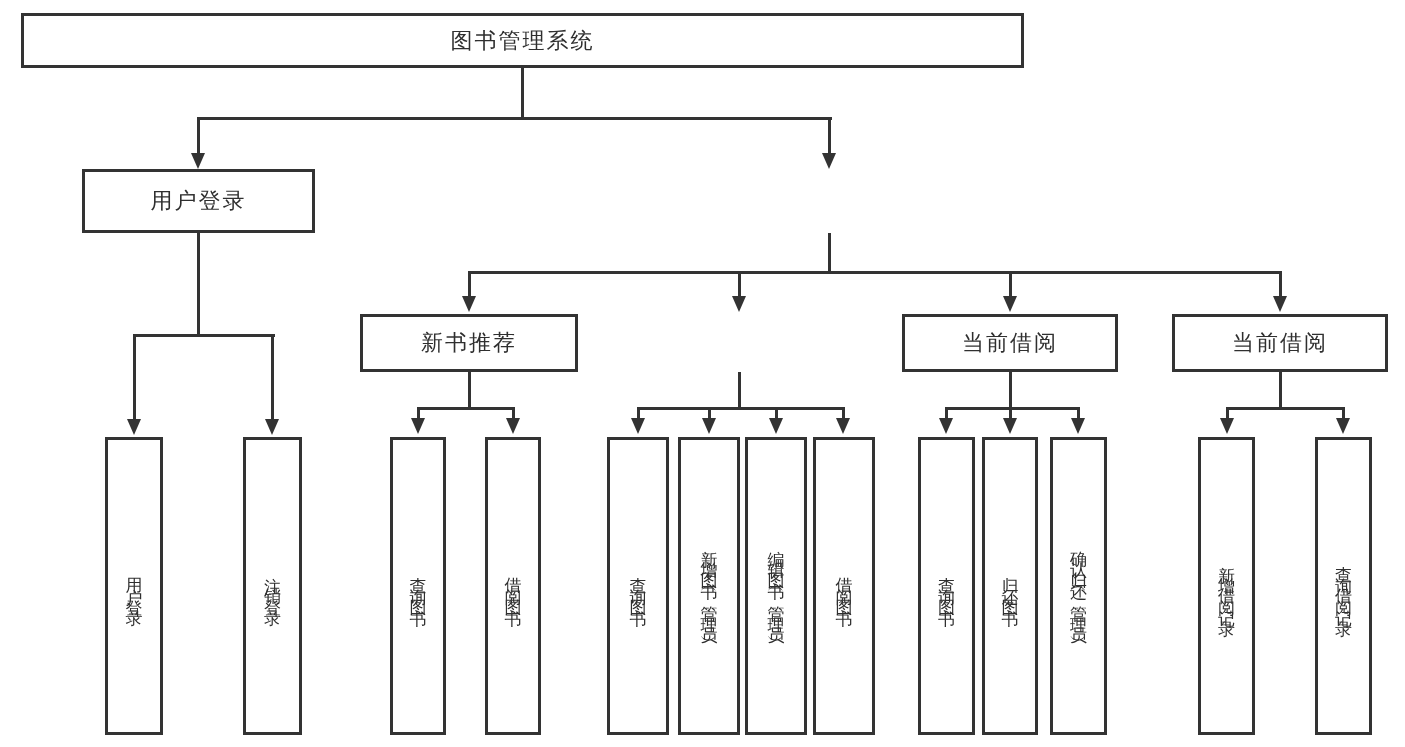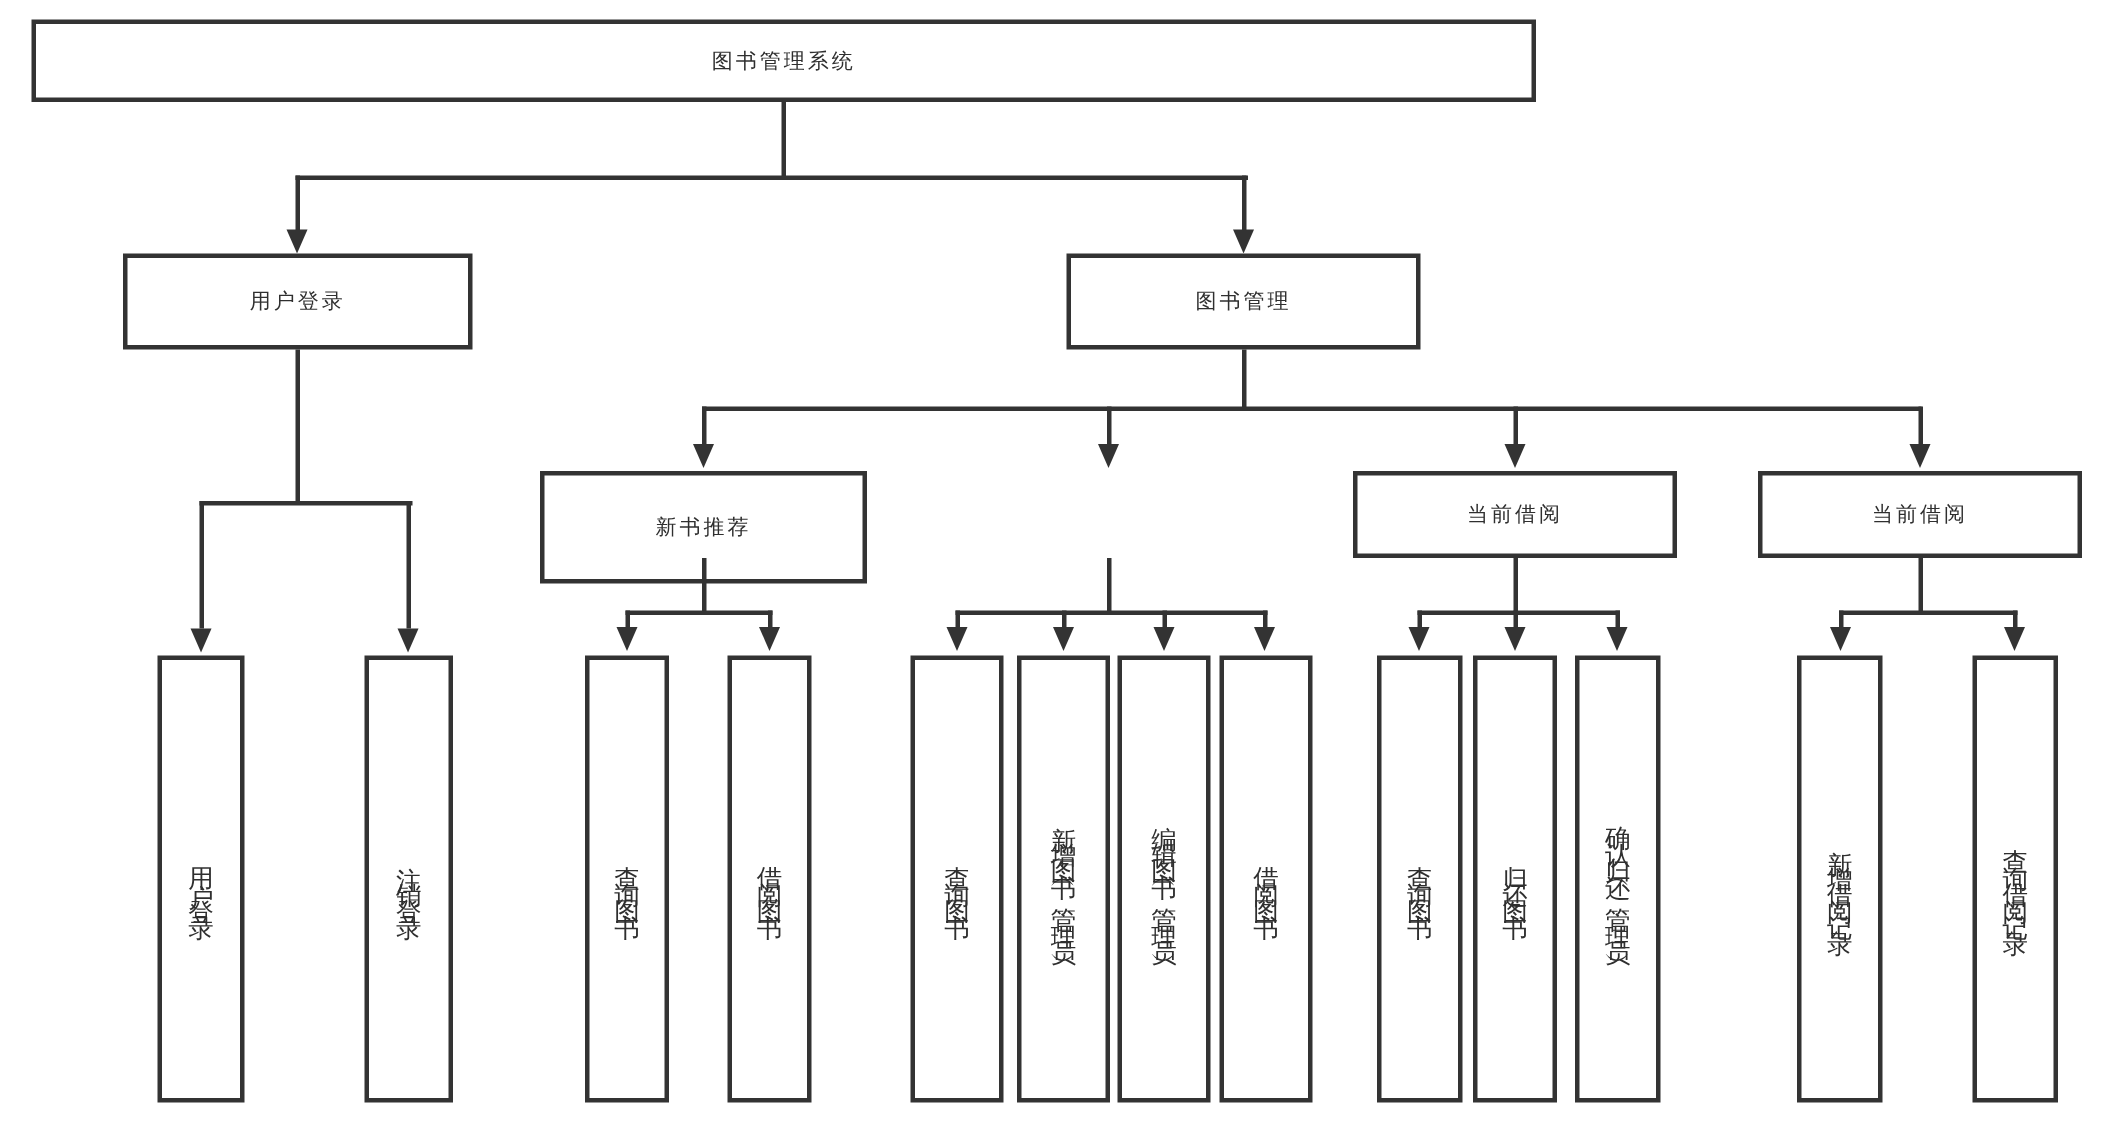--- a/index.html
+++ b/index.html
@@ -1,20 +1,20 @@
 <!DOCTYPE html>
 <html><head>
 <meta charset="utf-8">
 <style>
   html,body{margin:0;padding:0;background:#fff;}
   .stage{position:relative;width:1405px;height:747px;background:#ffffff;overflow:hidden;
          font-family:"Liberation Sans",sans-serif;color:#2f2f2f;}
   .box{position:absolute;background:#fff;border:3px solid #333333;box-sizing:border-box;
        display:flex;align-items:center;justify-content:center;overflow:hidden;}
-  .hlabel{font-size:14px;letter-spacing:2px;white-space:nowrap;}
+  .hlabel{font-size:22px;letter-spacing:2px;white-space:nowrap;}
   .vbox span{writing-mode:vertical-rl;text-orientation:mixed;font-size:17px;
              letter-spacing:11px;line-height:1;white-space:nowrap;}
   .ln{position:absolute;background:#333333;}
   .ah{position:absolute;width:0;height:0;border-left:7px solid transparent;
       border-right:7px solid transparent;border-top:16px solid #333333;}
   .wm{position:absolute;left:1167px;top:716px;font-size:19px;color:#aaaaaa;
       letter-spacing:1px;white-space:nowrap;}
 </style>
 </head>
 <body>
@@ -24,41 +24,40 @@
   <div class="box hlabel" style="left:21px;top:13px;width:1003px;height:55px;">图书管理系统</div>
 
   <div class="ln" style="left:521px;top:68px;width:3px;height:50px;"></div>
   <div class="ln" style="left:197px;top:117px;width:635px;height:3px;"></div>
   <div class="ln" style="left:197px;top:117px;width:3px;height:37px;"></div>
   <div class="ln" style="left:828px;top:117px;width:3px;height:37px;"></div>
   <div class="ah" style="left:191px;top:153px;"></div>
   <div class="ah" style="left:822px;top:153px;"></div>
 
   <div class="box hlabel" style="left:82px;top:169px;width:233px;height:64px;">用户登录</div>
-  <div class="box hlabel" style="left:711px;top:169px;width:236px;height:64px;">图书管理</div>
 
   <div class="ln" style="left:197px;top:233px;width:3px;height:102px;"></div>
   <div class="ln" style="left:133px;top:334px;width:142px;height:3px;"></div>
   <div class="ln" style="left:133px;top:334px;width:3px;height:85px;"></div>
   <div class="ln" style="left:271px;top:334px;width:3px;height:85px;"></div>
   <div class="ah" style="left:127px;top:419px;"></div>
   <div class="ah" style="left:265px;top:419px;"></div>
 
   <div class="ln" style="left:828px;top:233px;width:3px;height:39px;"></div>
   <div class="ln" style="left:468px;top:271px;width:813px;height:3px;"></div>
   <div class="ln" style="left:468px;top:271px;width:3px;height:25px;"></div>
   <div class="ln" style="left:738px;top:271px;width:3px;height:25px;"></div>
   <div class="ln" style="left:1009px;top:271px;width:3px;height:25px;"></div>
   <div class="ln" style="left:1279px;top:271px;width:3px;height:25px;"></div>
   <div class="ah" style="left:462px;top:296px;"></div>
   <div class="ah" style="left:732px;top:296px;"></div>
   <div class="ah" style="left:1003px;top:296px;"></div>
   <div class="ah" style="left:1273px;top:296px;"></div>
 
-  <div class="box hlabel" style="left:360px;top:314px;width:218px;height:75px;">新书推荐</div>
+  <div class="box hlabel" style="left:360px;top:314px;width:218px;height:58px;">新书推荐</div>
   <div class="box hlabel" style="left:902px;top:314px;width:216px;height:58px;text-align:right;">当前借阅</div>
   <div class="box hlabel" style="left:1172px;top:314px;width:216px;height:58px;">当前借阅</div>
 
   <div class="ln" style="left:468px;top:372px;width:3px;height:36px;"></div>
   <div class="ln" style="left:738px;top:372px;width:3px;height:36px;"></div>
   <div class="ln" style="left:1009px;top:372px;width:3px;height:36px;"></div>
   <div class="ln" style="left:1279px;top:372px;width:3px;height:36px;"></div>
   <div class="ln" style="left:417px;top:407px;width:98px;height:3px;"></div>
   <div class="ln" style="left:637px;top:407px;width:208px;height:3px;"></div>
   <div class="ln" style="left:945px;top:407px;width:135px;height:3px;"></div>

